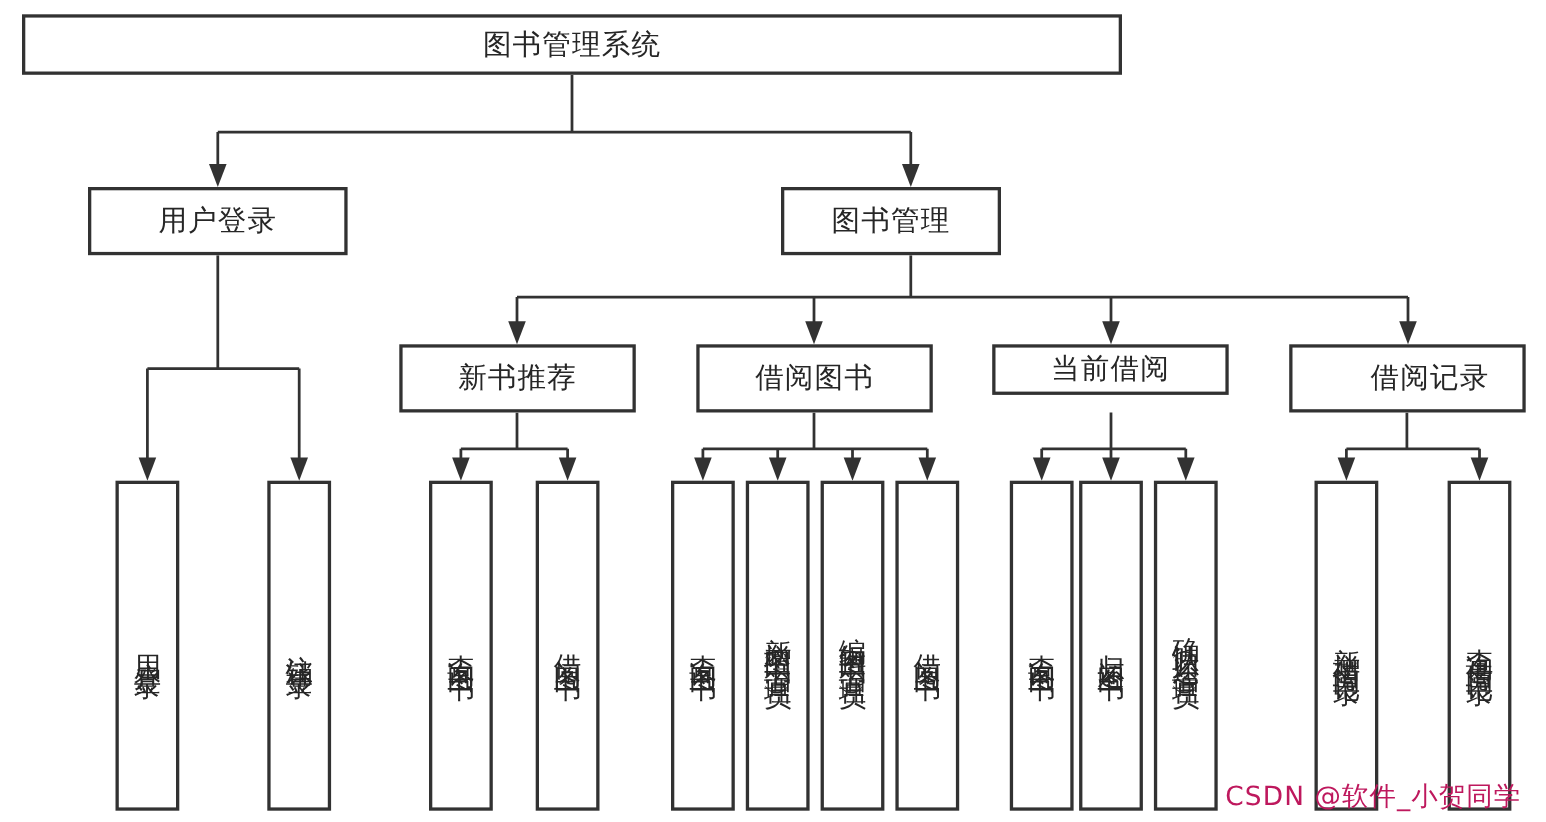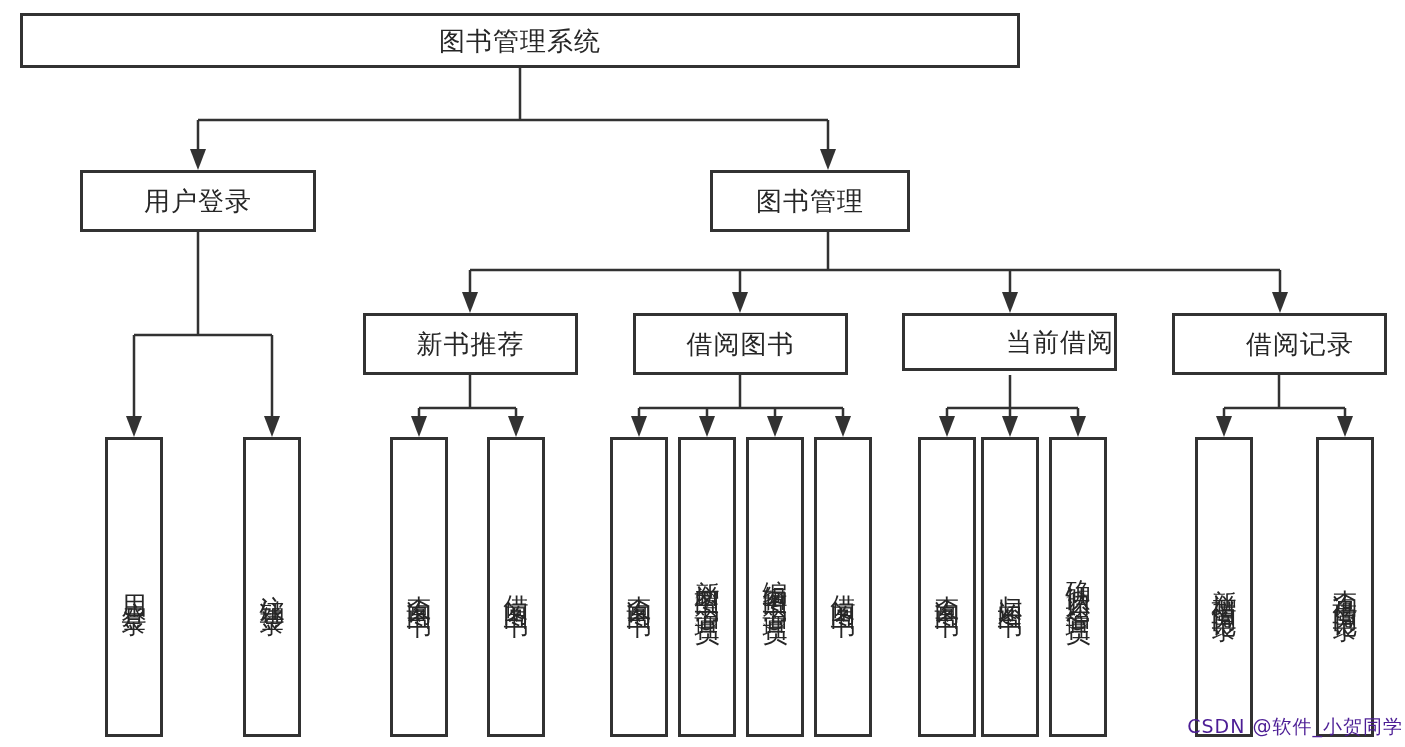--- a/index.html
+++ b/index.html
@@ -32,26 +32,26 @@
   .vbox { width: 58px; top: 437px; height: 300px; }
   .vbox span {
     writing-mode: vertical-rl;
     text-orientation: mixed;
     font-size: 25px;
     line-height: 1;
     letter-spacing: 6px;
   }
   .watermark {
     position: absolute;
-    right: 2px;
+    right: 22px;
     bottom: 7px;
     z-index: 6;
-    font-size: 19px;
+    font-size: 24px;
     letter-spacing: 1px;
-    color: #4c1d95;
+    color: #be185d;
     white-space: nowrap;
   }
 </style>
 </head>
 <body>
 
 <div class="stage">
 
   <svg class="wires" width="1405" height="747" viewBox="0 0 1405 747">
     <path fill="none" stroke="#323232" stroke-width="2.5" d="
@@ -95,21 +95,21 @@
   <div class="box h" style="left:710px; top:170px; width:200px; height:62px;">
     <span>图书管理</span>
   </div>
 
   <div class="box h" style="left:363px; top:313px; width:215px; height:62px;">
     <span>新书推荐</span>
   </div>
   <div class="box h" style="left:633px; top:313px; width:215px; height:62px;">
     <span>借阅图书</span>
   </div>
-  <div class="box h" style="left:902px; top:313px; width:215px; height:58px;justify-content:flex-end;">
+  <div class="box h" style="left:902px; top:313px; width:215px; height:46px;">
     <span>当前借阅</span>
   </div>
   <div class="box h" style="left:1172px; top:313px; width:215px; height:62px;padding-left:41px;">
     <span>借阅记录</span>
   </div>
 
   <div class="box vbox" style="left:105px;">
     <span>用户登录</span>
   </div>
   <div class="box vbox" style="left:243px;">

